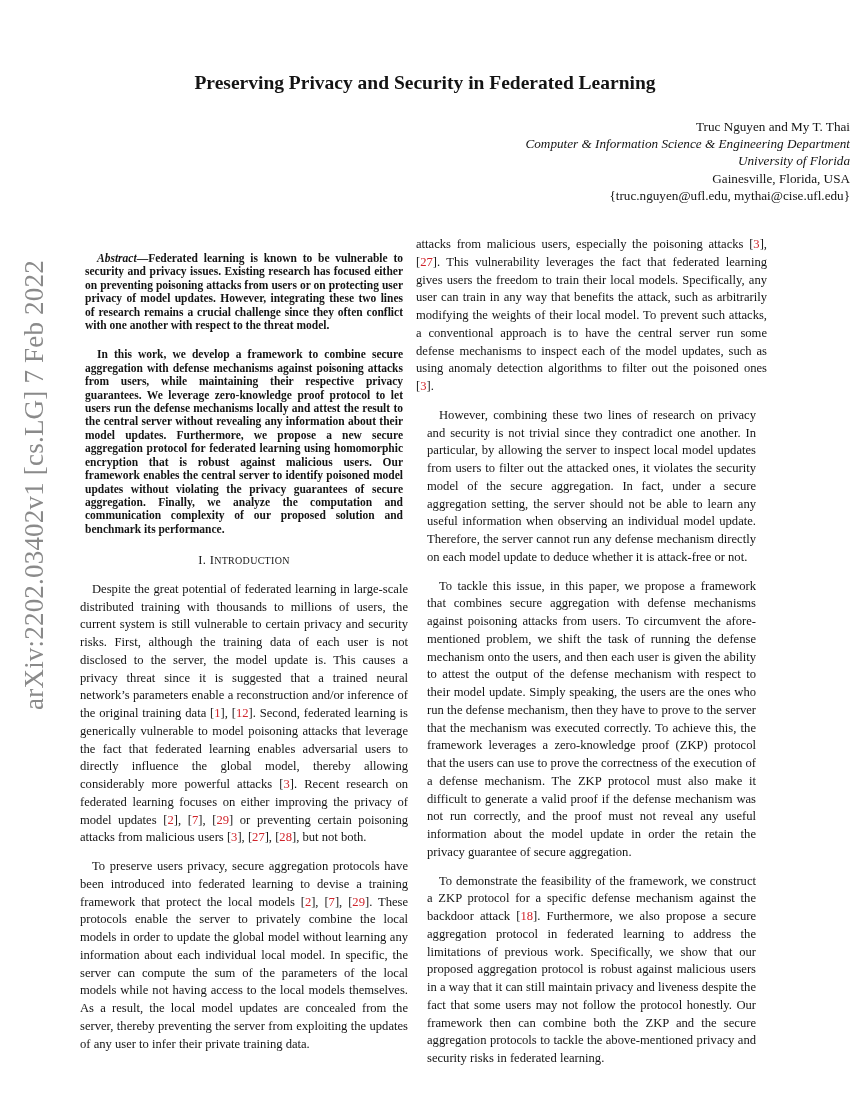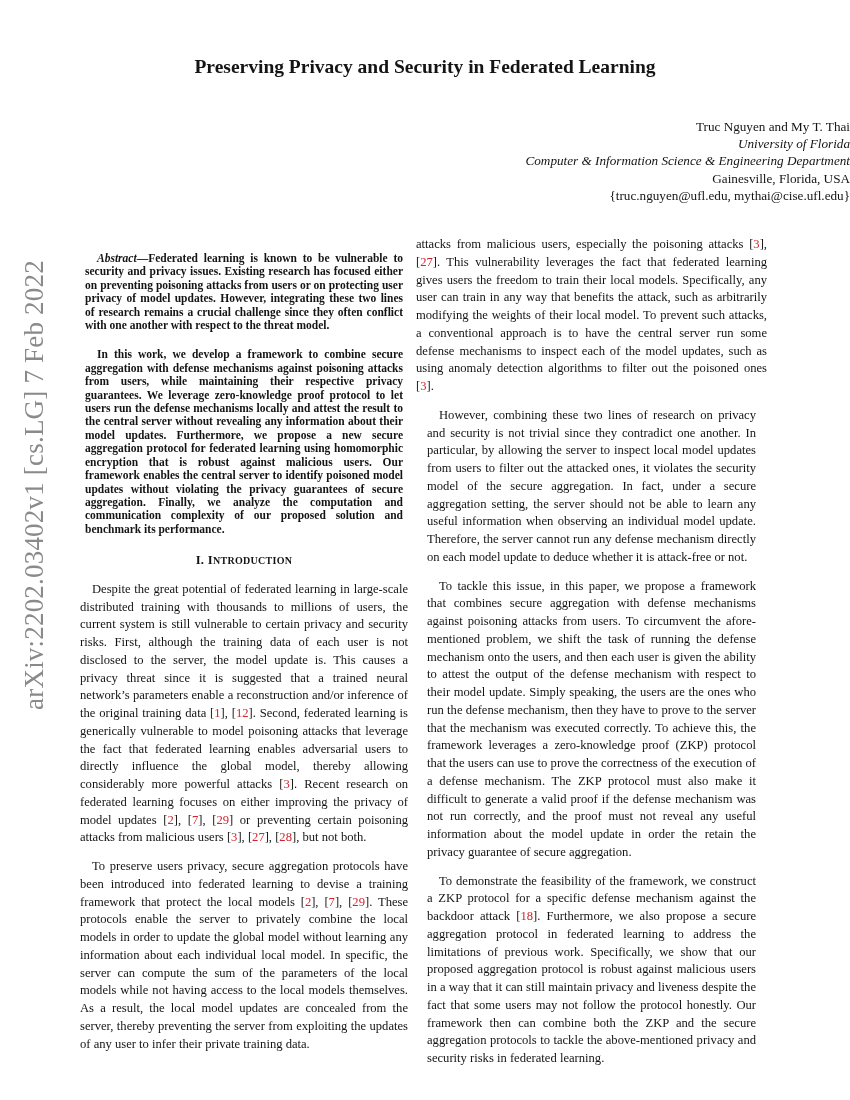--- a/index.html
+++ b/index.html
@@ -2,50 +2,50 @@
 <html><head>
 <meta charset="utf-8">
 <style>
   html, body { margin: 0; padding: 0; background: #ffffff; }
   body { width: 850px; height: 1100px; position: relative; overflow: hidden;
          font-family: "Liberation Serif", "DejaVu Serif", serif; color: #141414; }
   .stamp { position: absolute; left: 14px; top: 300px; width: 40px; height: 370px; }
   .stamp span { position: absolute; left: 50%; top: 50%; white-space: nowrap;
          transform: translate(-50%, -50%) rotate(-90deg);
          font-size: 27px; color: #8a8a8a; letter-spacing: 0.2px; }
-  .title { position: absolute; top: 56px; left: 0; width: 850px; text-align: center;
+  .title { position: absolute; top: 72px; left: 0; width: 850px; text-align: center;
          font-weight: bold; font-size: 19.5px; }
   .authors { position: absolute; top: 118px; left: 0; width: 850px; text-align: right;
          font-size: 13.2px; line-height: 17.2px; }
   .authors .it { font-style: italic; }
   .col { position: absolute; top: 236px; font-size: 12.6px; line-height: 17.75px;
          text-align: justify; hyphens: manual; }
   .col.left { left: 69px; width: 350px; }
   .col.right { left: 416px; width: 351px; }
   .abstract { font-weight: bold; font-size: 11.5px; line-height: 13.4px; }
   .abstract p { margin: 16px; text-indent: 12px; }
   .abstract .label { font-style: italic; }
-  .section-heading { text-align: center; font-size: 12.6px; margin: 10px 0 2px 0; letter-spacing: 0.3px; font-weight: bold; }
+  .section-heading { text-align: center; font-size: 12.6px; margin: 10px 0 2px 0; letter-spacing: 0.3px; }
   .section-heading .sc { font-size: 10px; }
   p.body { margin: 11px; text-indent: 12px; }
   .cite { color: #d0232a; }
 </style>
 </head>
 <body>
 
 <div class="stamp">
   <span>arXiv:2202.03402v1  [cs.LG]  7 Feb 2022</span>
 </div>
 
 <div class="title">Preserving Privacy and Security in Federated Learning</div>
 
 <div class="authors">
   <div>Truc Nguyen and My T. Thai</div>
+  <div class="it">Computer &amp; Information Science &amp; Engineering Department</div>
   <div class="it">University of Florida</div>
-  <div class="it">Computer &amp; Information Science &amp; Engineering Department</div>
   <div>Gainesville, Florida, USA</div>
   <div>{truc.nguyen@ufl.edu, mythai@cise.ufl.edu}</div>
 </div>
 
 <div class="col left">
   <div class="abstract">
     <p><span class="label">Abstract</span><span>—</span><span>Federated learning is known to be vulnerable to security and privacy issues. Existing research has focused either on preventing poisoning attacks from users or on protecting user privacy of model updates. However, integrating these two lines of research remains a crucial challenge since they often conflict with one another with respect to the threat model.</span></p>
     <p>In this work, we develop a framework to combine secure aggregation with defense mechanisms against poisoning attacks from users, while maintaining their respective privacy guarantees. We leverage zero-knowledge proof protocol to let users run the defense mechanisms locally and attest the result to the central server without revealing any information about their model updates. Furthermore, we propose a new secure aggregation protocol for federated learning using homomorphic encryption that is robust against malicious users. Our framework enables the central server to identify poisoned model updates without violating the privacy guarantees of secure aggregation. Finally, we analyze the computation and communication complexity of our proposed solution and benchmark its performance.</p>
   </div>
 

